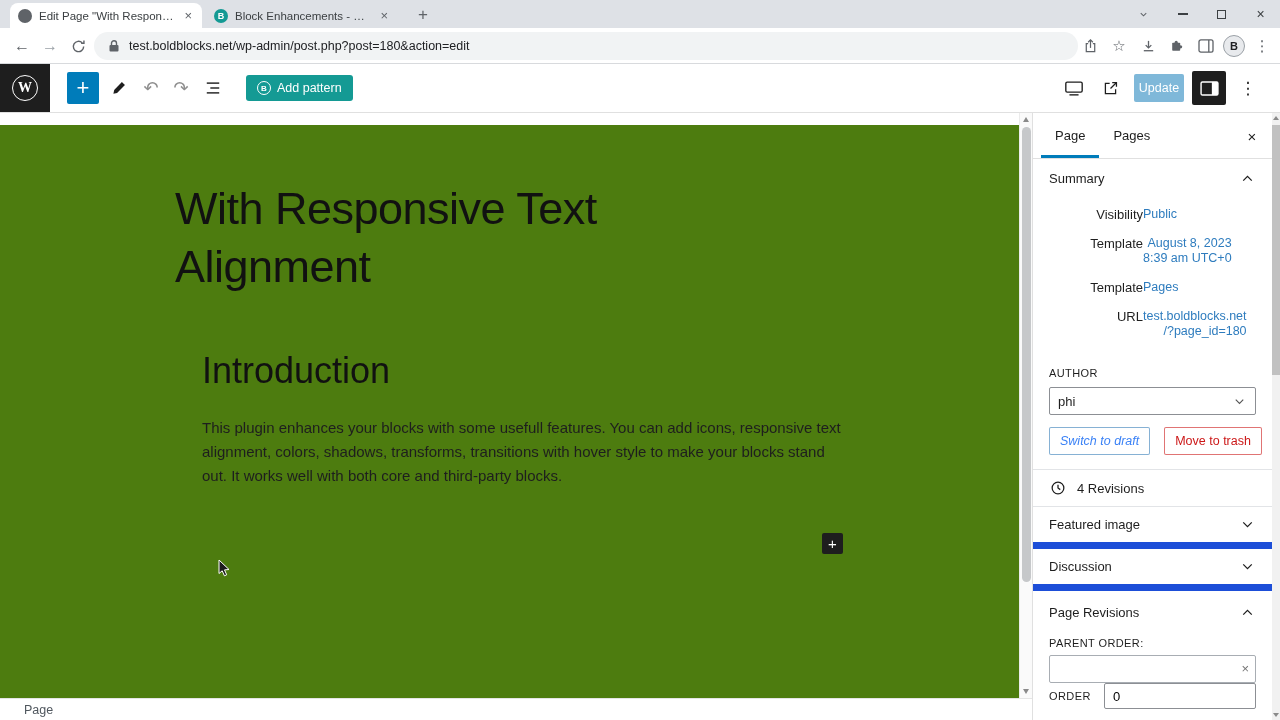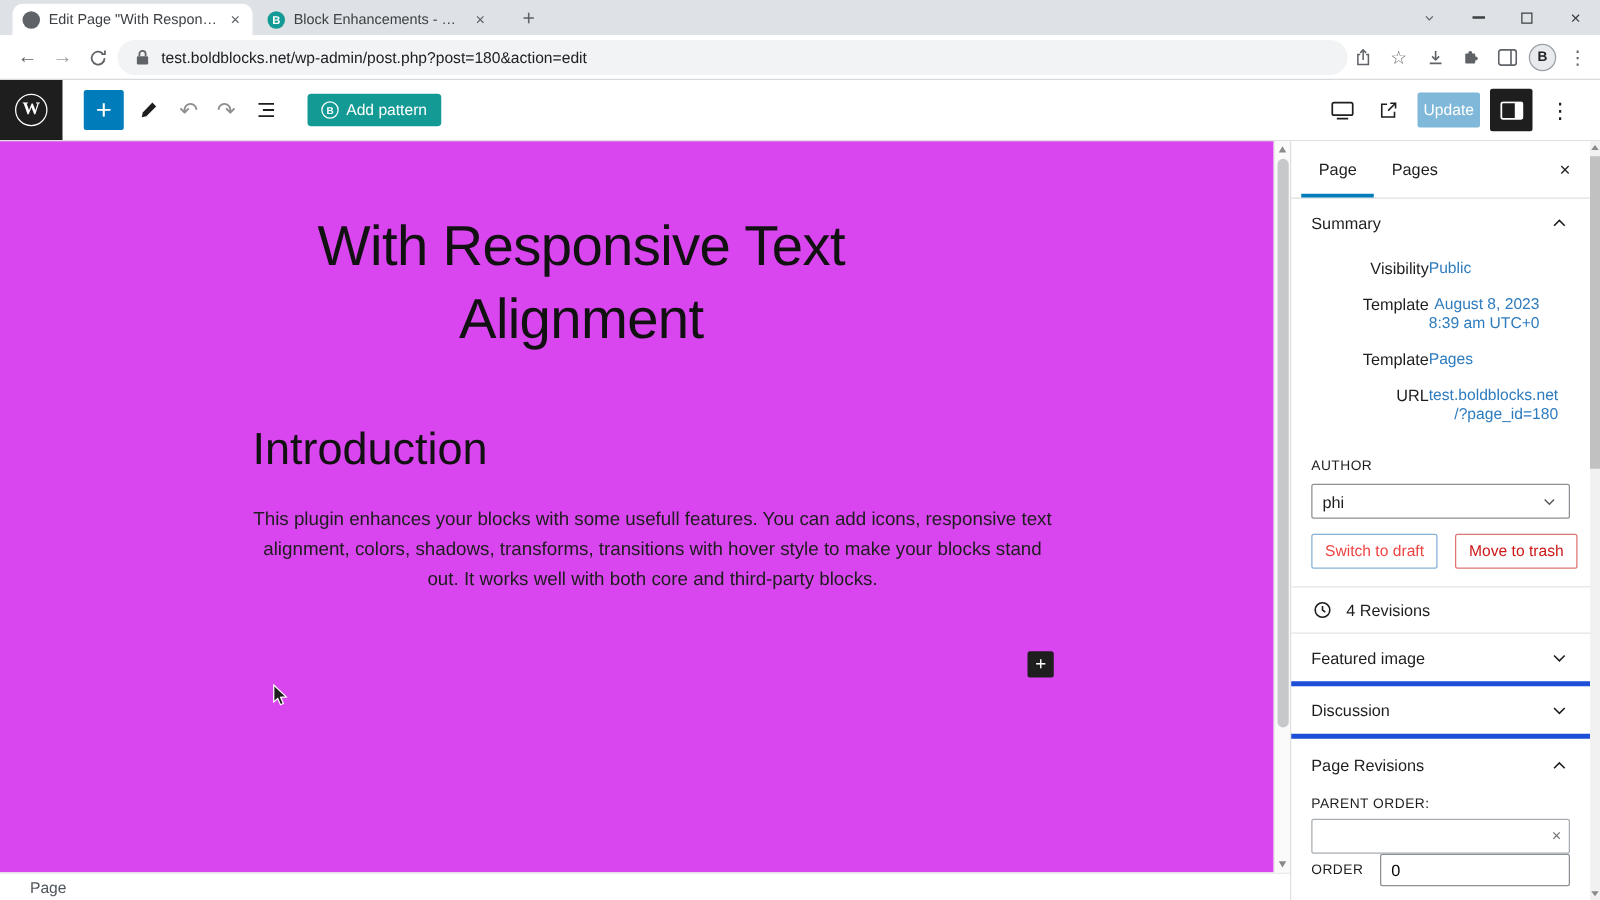--- a/index.html
+++ b/index.html
@@ -55,21 +55,21 @@
   .bb-circle { width:14px; height:14px; border:1px solid #fff; border-radius:50%; font-size:8px; font-weight:bold;
                display:flex; align-items:center; justify-content:center; }
   .preview-btn { left:1058px; } .external-btn { left:1094px; }
   .update-btn { position:absolute; left:1134px; top:10px; width:50px; height:28px; background:#7fb8d9; color:#fff;
                 font-size:12.5px; border-radius:2px; display:flex; align-items:center; justify-content:center; }
   .settings-btn { position:absolute; left:1192px; top:7px; width:34px; height:34px; background:#1e1e1e; border-radius:2px;
                   display:flex; align-items:center; justify-content:center; }
   .dots-btn { left:1232px; font-size:17px; }
 
   
-  .canvas { position:absolute; top:113px; left:0; width:1019px; height:585px; background:#d946ef;text-align:center; }
+  .canvas { position:absolute; top:125px; left:0; width:1019px; height:585px; background:#4d7c0f; }
   .post-title { position:absolute; left:175px; top:55px; width:580px; font-size:45px; line-height:58px;
                 letter-spacing:-0.5px; color:#111; font-weight:400; }
   .post-heading { position:absolute; left:202px; top:225px; font-size:36px; color:#111; font-weight:400; }
   .post-para { position:absolute; left:202px; top:291px; width:640px; font-size:15px; line-height:24px; color:#1e1e1e; }
   .appender { position:absolute; left:822px; top:408px; width:21px; height:21px; background:#1e1e1e; border-radius:2px;
               color:#fff; display:flex; align-items:center; justify-content:center; font-size:15px; }
   .cursor { position:absolute; left:218px; top:434px; }
   .canvas-footer { position:absolute; left:0; bottom:0; width:1032px; height:22px; background:#fff;
                    border-top:1px solid #e5e5e5; display:flex; align-items:center; padding-left:24px;
                    font-size:12.5px; color:#50575e; }
@@ -96,27 +96,27 @@
   .sum-row { display:flex; margin-bottom:14px;text-align:right; }
   .sum-label { flex:0 0 94px; color:#1e1e1e; }
   .sum-value { color:#2e7cbe; font-size:12.5px; }
   .vline { display:block; line-height:15px; }
   .mini-label { font-size:11px; font-weight:500; letter-spacing:0.4px; color:#1e1e1e; margin-top:28px; }
   .author-select { margin-top:8px; height:28px; border:1px solid #8c8f94; border-radius:2px; display:flex;
                    align-items:center; justify-content:space-between; padding:0 8px; background:#fff; }
   .sb-actions { display:flex; gap:14px; margin-top:12px; }
   .btn-outline { height:28px; padding:0 10px; border-radius:2px; background:#fff; font-size:12.5px; display:flex;
                  align-items:center; justify-content:center; white-space:nowrap; }
-  .btn-draft { color:#ef4444; border:1px solid rgba(34,113,177,0.55); }
+  .btn-draft { color:#3b82f6; border:1px solid rgba(34,113,177,0.55);font-style:italic; }
   .btn-trash { color:#cc1818; border:1px solid rgba(204,24,24,0.6); }
   .sb-divider { height:1px; background:#e2e4e7; margin-top:14px; }
   .revisions-row { height:37px; display:flex; align-items:center; gap:10px; padding:0 16px;
                    border-bottom:1px solid #e2e4e7; font-weight:500; }
   .panel-row { height:42px; display:flex; align-items:center; justify-content:space-between; padding:0 16px;
-               border-bottom:4px solid #1d4ed8; font-weight:500; }
+               border-bottom:7px solid #1d4ed8; font-weight:500; }
   .panel-row.open { border-bottom:none; }
   .pa-body { padding:2px 16px 10px; }
   .combo { position:relative; margin-top:6px; }
   .combo input { width:100%; height:28px; border:1px solid #a8adb3; border-radius:2px; padding:0 24px 0 8px;
                  font-size:13px; font-family:inherit; }
   .combo-clear { position:absolute; right:7px; top:6px; color:#757575; font-size:13px; }
   .order-row { display:flex; align-items:center; margin-top:0; }
   .order-input { margin-left:auto; width:152px; height:26px; border:1px solid #8c8f94; border-radius:2px;
                  padding:0 8px; font-size:13px; font-family:inherit; }
 

